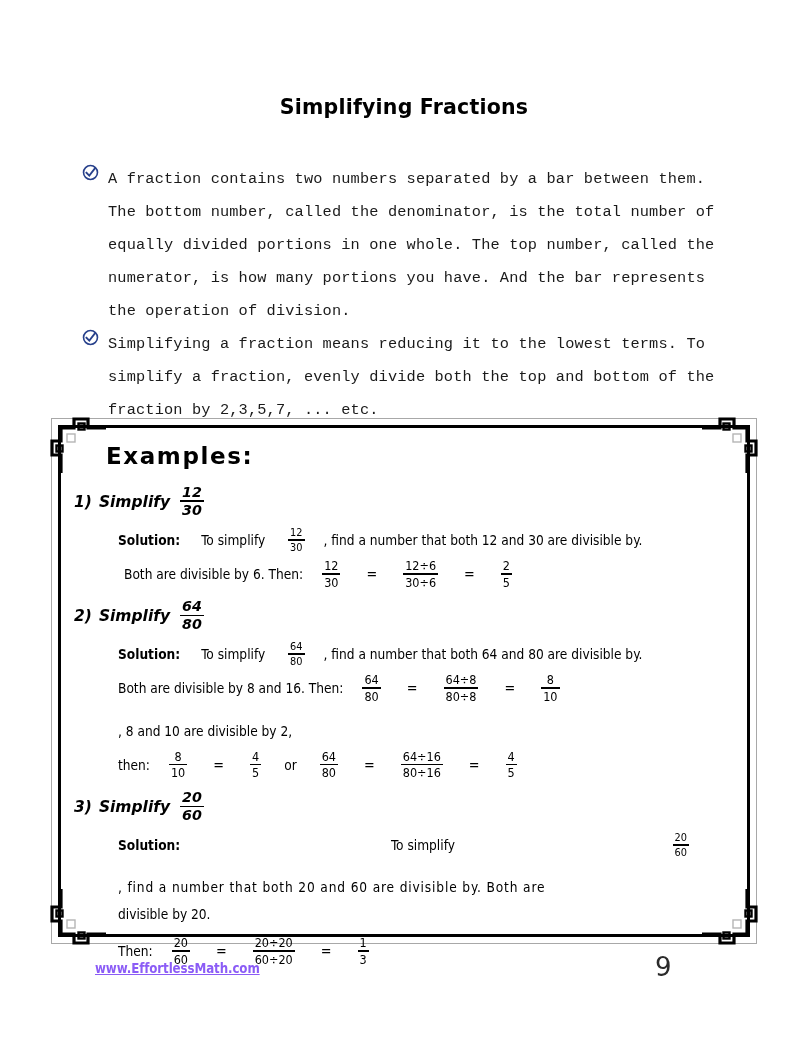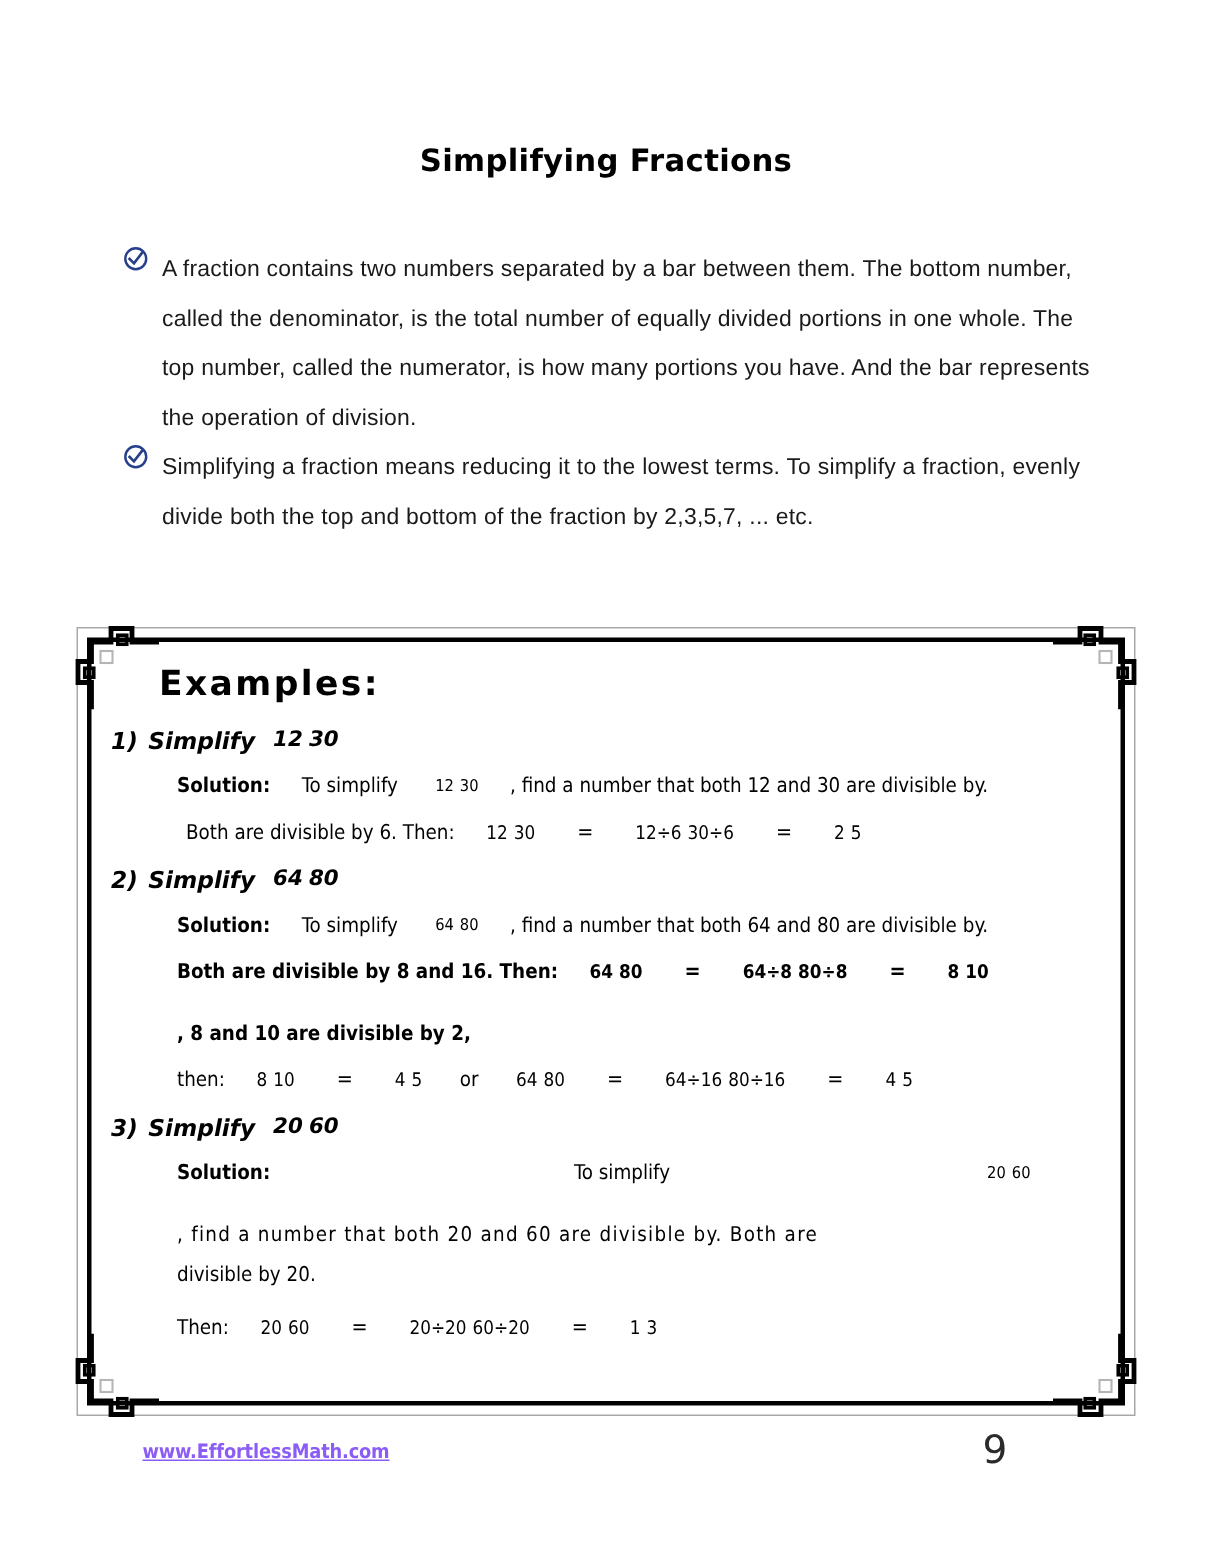--- a/index.html
+++ b/index.html
@@ -43,21 +43,21 @@
   }
   .bullet-icon {
     position: absolute;
     left: 0;
     top: 1px;
     width: 17px;
     height: 17px;
     display: block;
   }
   .bullet-text {
-    font-family: Liberation Sans, sans-serif;
+    font-family: Liberation Mono, monospace;
     font-size: 15.3px;
     line-height: 33px;
     letter-spacing: 0.15px;
     color: #1a1a1a;
     display: block;
   }
 
   
   .frame {
     position: absolute;
@@ -137,21 +137,21 @@
     gap: 16px;
   }
   .line.lastline {
     display: block;
     text-align: left;
   }
 
   
   .frac {
     display: inline-flex;
-    flex-direction: row;
+    flex-direction: column;
     align-items: center;
     vertical-align: middle;
     margin: 0 3px;
     line-height: 1.05;
     position: relative;
     top: -0.5px;
   }
   .frac .num, .frac .den {
     font-size: 0.80em;
     padding: 0 2px;
@@ -352,21 +352,21 @@
           <span class="sol-label">Solution:</span>
           <span class="txt" style="margin-left:5px;">To simplify </span>
           <span class="frac">
             <span class="num">64</span>
             <span class="bar"></span>
             <span class="den">80</span>
           </span>
           <span class="txt">, find a number that both 64 and 80 are divisible by.</span>
         </div>
 
-        <div class="line" style="margin-top:6px; margin-left:0;font-weight:bold;">
+        <div class="line" style="margin-top:6px; margin-left:0;">
           <span class="txt">Both are divisible by 8 and 16. Then:</span>
           <span class="frac big">
             <span class="num">64</span>
             <span class="bar"></span>
             <span class="den">80</span>
           </span>
           <span class="eq">=</span>
           <span class="frac big">
             <span class="num">64÷8</span>
             <span class="bar"></span>

